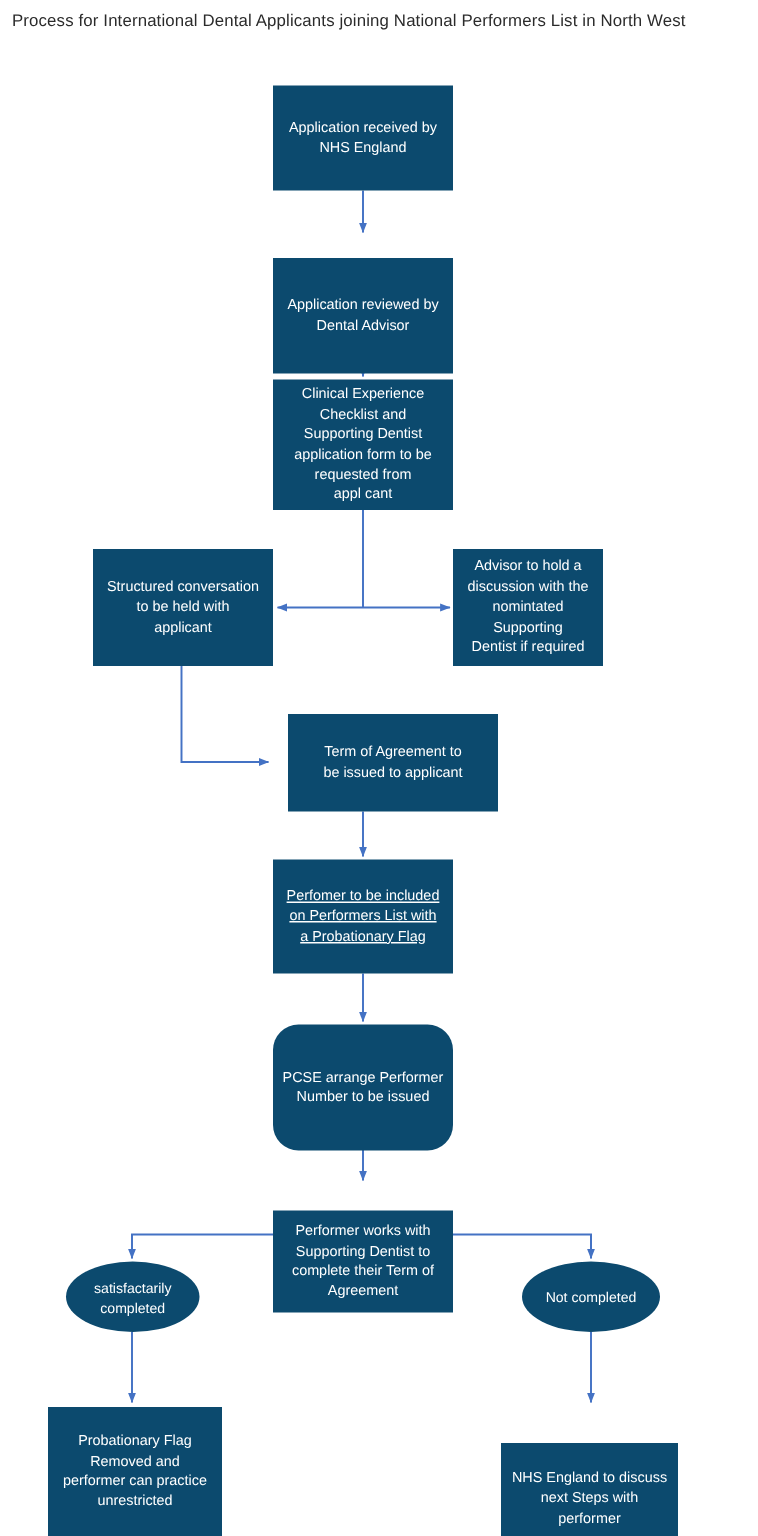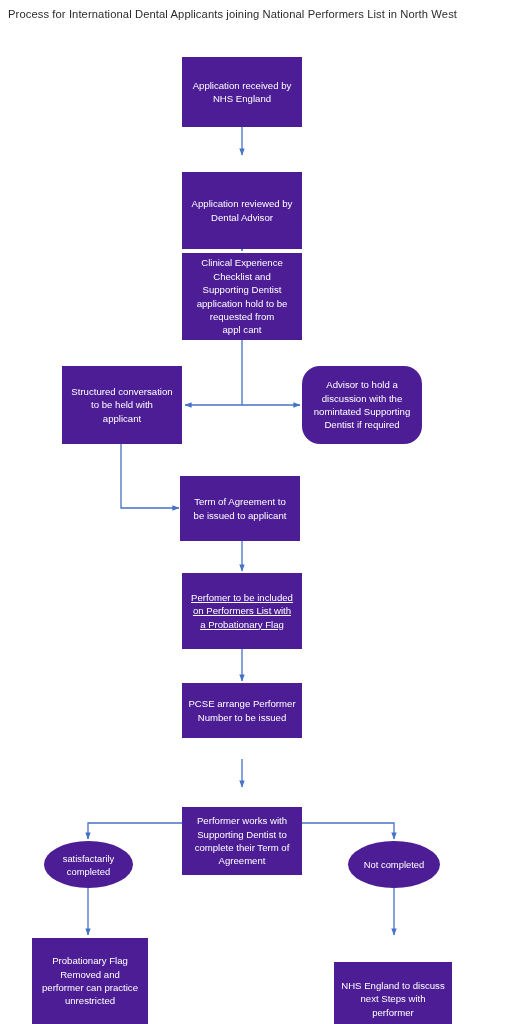--- a/index.html
+++ b/index.html
@@ -25,21 +25,21 @@
     width: 490px;
     font-size: 11.2px;
     color: #2b2b2b;
     letter-spacing: 0.1px;
     line-height: 14px;
     white-space: nowrap;
   }
   .node {
     position: absolute;
     box-sizing: border-box;
-    background: #4c1d95;
+    background: #0c4a6e;
     color: #ffffff;
     display: flex;
     align-items: center;
     justify-content: center;
     text-align: center;
     font-size: 9.6px;
     line-height: 13.4px;
     padding: 2px 6px;
   }
   .node .txt {
@@ -98,50 +98,50 @@
 
   <div class="node" style="left:182px; top:172px; width:120px; height:77px;">
     <span class="txt">Application reviewed by
 Dental Advisor</span>
   </div>
 
   <div class="node" style="left:182px; top:253px; width:120px; height:87px;">
     <span class="txt">Clinical Experience
 Checklist and
 Supporting Dentist
-application hold to be
+application form to be
 requested from
 appl cant</span>
   </div>
 
   <div class="node" style="left:62px; top:366px; width:120px; height:78px;">
     <span class="txt">Structured conversation
 to be held with
 applicant</span>
   </div>
 
-  <div class="node" style="left:302px; top:366px; width:120px; height:78px;border-radius:18px;">
+  <div class="node" style="left:302px; top:366px; width:100px; height:78px;">
     <span class="txt">Advisor to hold a
 discussion with the
 nomintated Supporting
 Dentist if required</span>
   </div>
 
-  <div class="node" style="left:180px; top:476px; width:120px; height:65px;">
+  <div class="node" style="left:192px; top:476px; width:140px; height:65px;">
     <span class="txt">Term of Agreement to
 be issued to applicant</span>
   </div>
 
   <div class="node" style="left:182px; top:573px; width:120px; height:76px;text-decoration:underline;">
     <span class="txt">Perfomer to be included
 on Performers List with
 a Probationary Flag</span>
   </div>
 
-  <div class="node" style="left:182px; top:683px; width:120px; height:55px;">
+  <div class="node" style="left:182px; top:683px; width:120px; height:84px;border-radius:17px;">
     <span class="txt">PCSE arrange Performer
 Number to be issued</span>
   </div>
 
   <div class="node" style="left:182px; top:807px; width:120px; height:68px;justify-content:flex-end;">
     <span class="txt">Performer works with
 Supporting Dentist to
 complete their Term of
 Agreement</span>
   </div>

